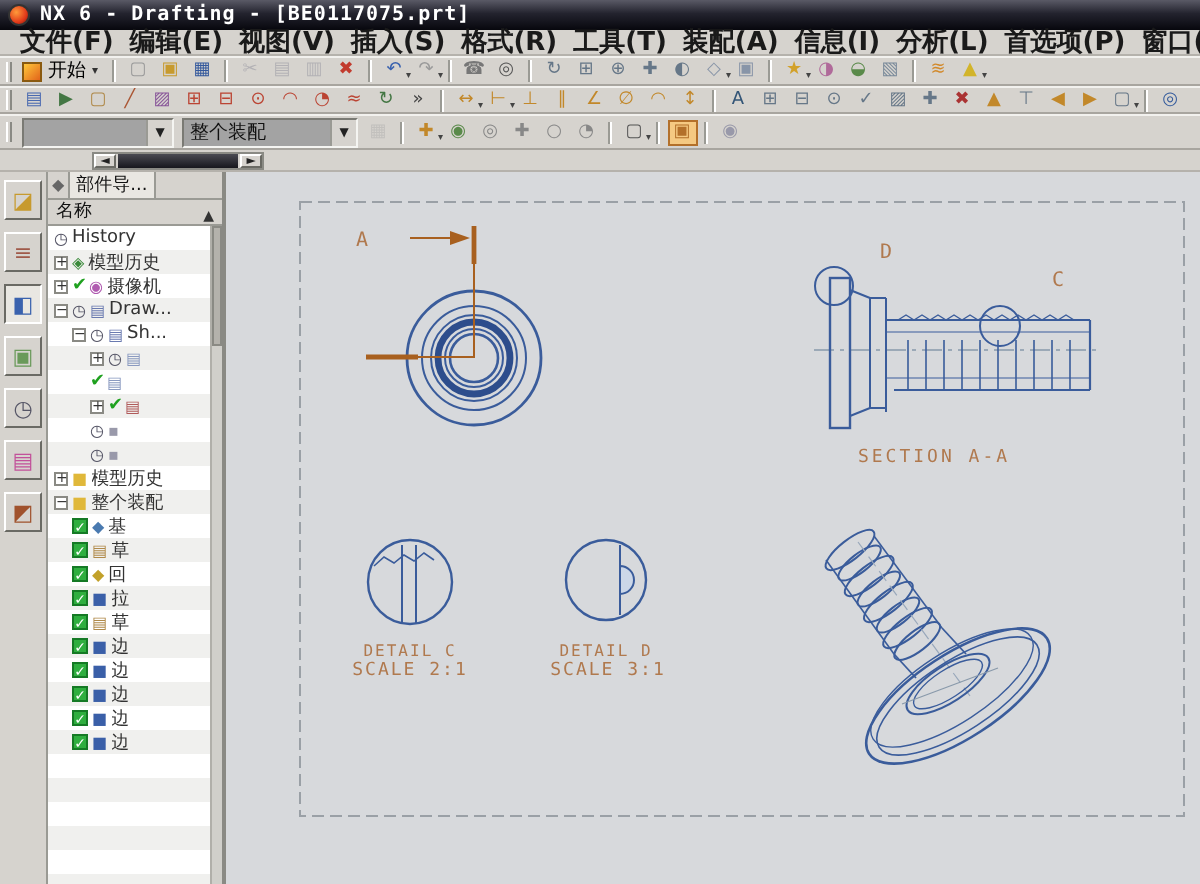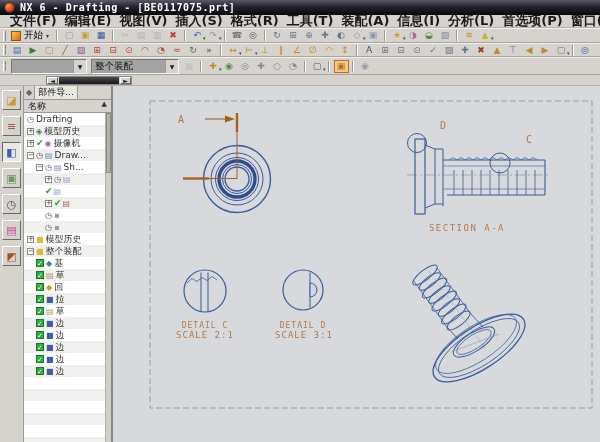--- a/index.html
+++ b/index.html
@@ -60,21 +60,21 @@
     align-items:center; padding-top:4px; flex:0 0 auto; }
   .rtab { width:19px; height:20px; margin-bottom:6px; background:#d6d3ce; border:1px solid; border-color:#fff #6a6a64 #6a6a64 #fff;
     display:flex; align-items:center; justify-content:center; font-size:11px; cursor:default; }
   .rtab.act { background:#e9e7e2; border-color:#6a6a64 #fff #fff #6a6a64; }
 
   .nav { width:89px; background:#fff; border-right:2px solid #8a8a84; display:flex; flex-direction:column; flex:0 0 auto; }
   .navhead { height:14px; background:#d6d3ce; display:flex; align-items:center; padding:0 2px;
     border-bottom:1px solid #9a9a94; flex:0 0 auto; }
   .navhead .pin { font-size:8px; color:#666; margin-right:2px; }
   .navhead .ntitle { font-size:9px; color:#111; background:#e9e7e2; border:1px solid #9a9a94; padding:0 3px; white-space:nowrap; }
-  .colhead { height:13px; background:#d6d3ce; border-bottom:1px solid #9a9a94; display:flex; align-items:flex-start;
+  .colhead { height:13px; background:#d6d3ce; border-bottom:1px solid #9a9a94; display:flex; align-items:flex-end;
     font-size:9px; color:#111; padding:0 4px; justify-content:space-between; flex:0 0 auto; }
   .colhead .sort { font-size:7px; color:#333; }
   .treewrap { flex:1; display:flex; overflow:hidden; }
   .tree { flex:1; background:repeating-linear-gradient(180deg,#fff 0 12px,#f0f0ee 12px 24px); overflow:hidden; }
   .trow { height:12px; display:flex; align-items:center; font-size:9px; color:#333; white-space:nowrap; overflow:hidden; }
   .texp { width:7px; height:7px; border:1px solid #8a8a84; background:#fff; font-size:7px; line-height:5px;
     text-align:center; margin-right:2px; color:#333; flex:0 0 auto; }
   .tchk-mark { color:#1fa11f; font-size:9px; margin-right:1px; flex:0 0 auto; }
   .tchk-box { width:8px; height:8px; background:#2fae3f; border:1px solid #157a25; color:#fff; font-size:7px;
     line-height:8px; text-align:center; margin-right:2px; flex:0 0 auto; }
@@ -254,21 +254,21 @@
         <span class="ntitle">部件导...</span>
       </div>
       <div class="colhead">
         <span>名称</span>
         <span class="sort">▲</span>
       </div>
       <div class="treewrap">
         <div class="tree">
             <div class="trow" style="padding-left: 3px;">
               <span class="tico" style="color: rgb(85, 85, 102);">◷</span>
-              <span class="tlbl">Drafting</span>
+              <span class="tlbl">History</span>
             </div>
             <div class="trow" style="padding-left: 3px;">
               <span class="texp">+</span>
               <span class="tico" style="color: rgb(58, 138, 58);">◈</span>
               <span class="tlbl">模型历史</span>
             </div>
             <div class="trow" style="padding-left: 3px;">
               <span class="texp">+</span>
               <span class="tchk-mark">✔</span>
               <span class="tico" style="color: rgb(176, 90, 176);">◉</span>

